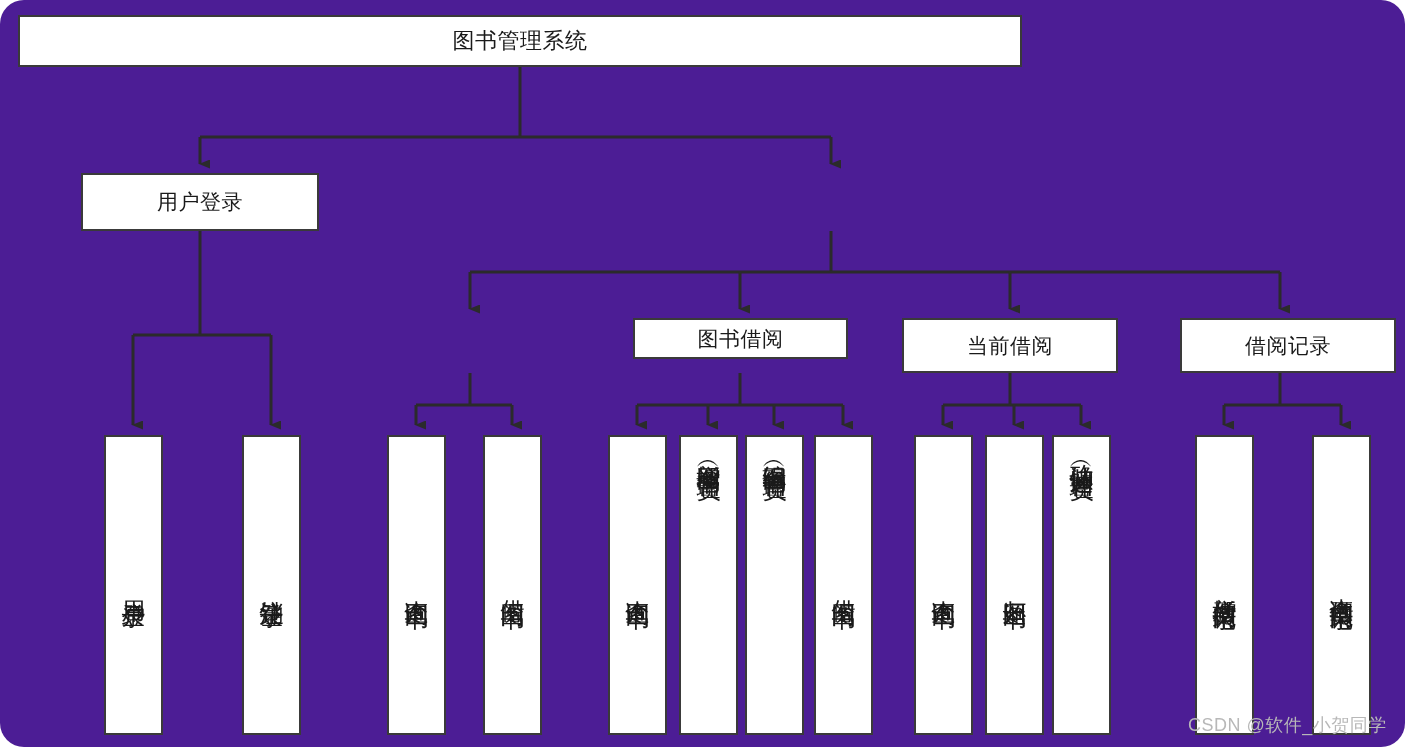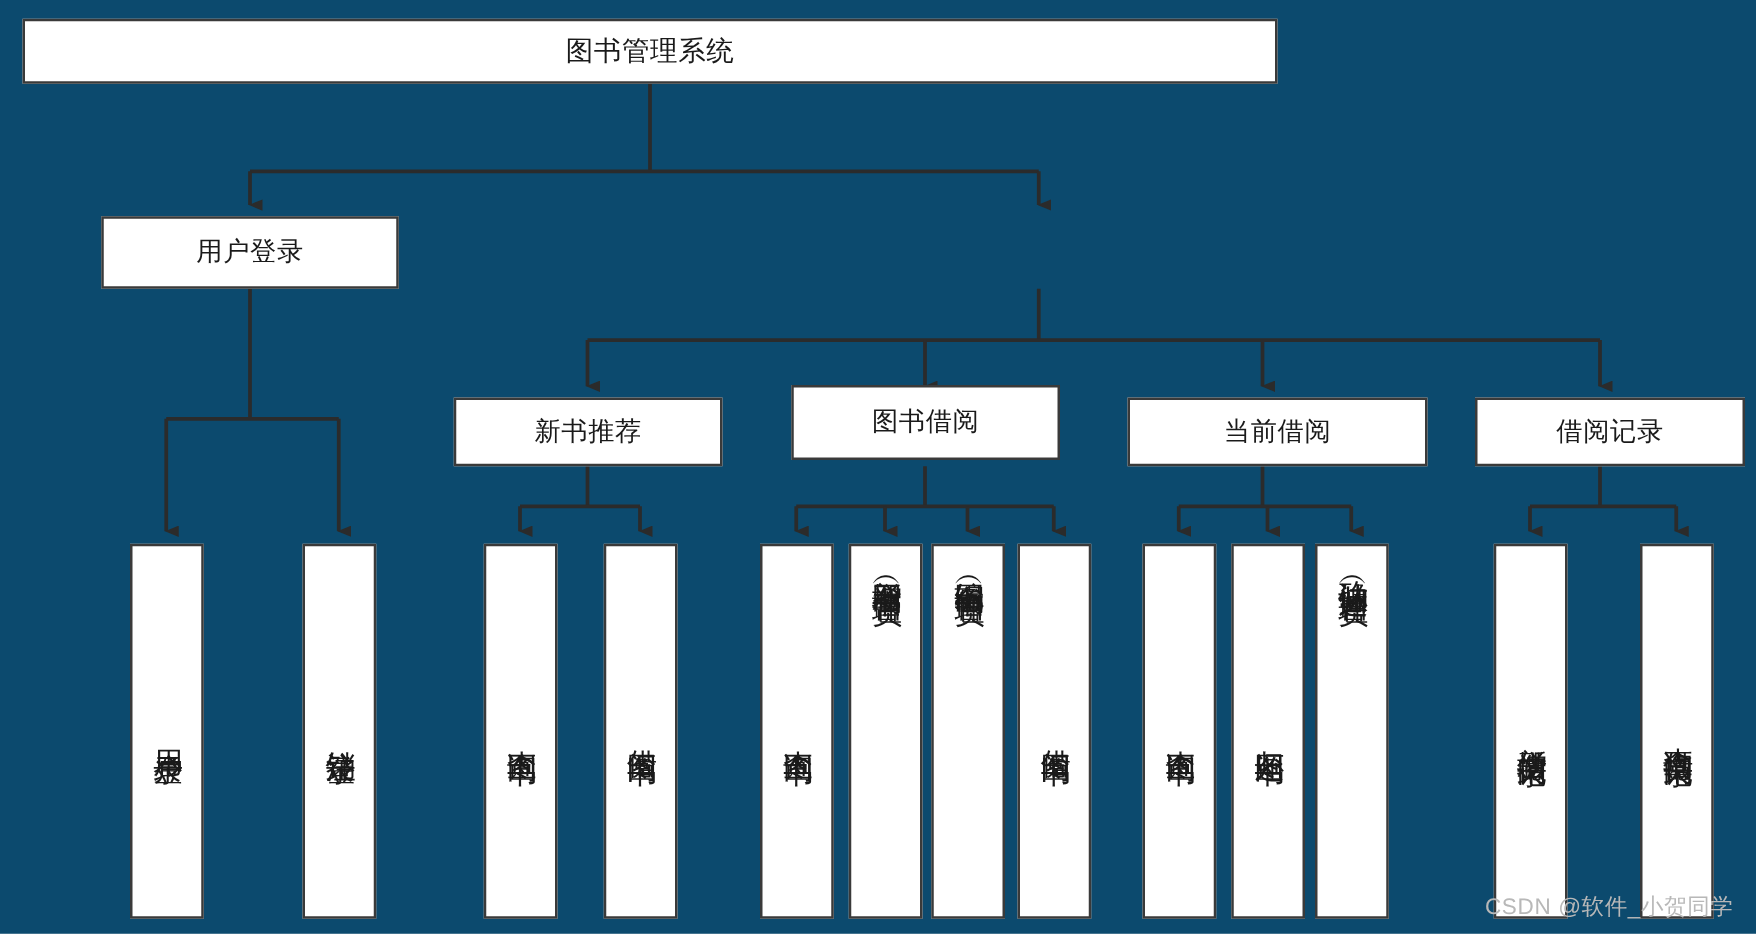--- a/index.html
+++ b/index.html
@@ -11,21 +11,22 @@
     width: 1405px;
     height: 747px;
     font-family: "Liberation Sans", "DejaVu Sans", sans-serif;
     overflow: hidden;
     position: relative;
   }
   #diagram-root {
     position: relative;
     width: 1405px;
     height: 747px;
-    background: #0c4a6e;
+    background: #4c1d95;
+    border-radius: 24px;
   }
   svg.edges {
     position: absolute;
     left: 0;
     top: 0;
     width: 1405px;
     height: 747px;
     pointer-events: none;
   }
   .node {
@@ -136,27 +137,24 @@
   </svg>
 
   <div class="node root horizontal" style="left:18px; top:15px; width:1004px; height:52px;">
     <span class="node-label">图书管理系统</span>
   </div>
 
   <div class="node horizontal" style="left:81px; top:173px; width:238px; height:58px;">
     <span class="node-label">用户登录</span>
   </div>
 
-  <div class="node horizontal" style="left:363px; top:318px; width:215px; height:55px;">
-    <span class="node-label">新书推荐</span>
-  </div>
-  <div class="node horizontal" style="left:633px; top:308px; width:215px; height:60px;">
+  <div class="node horizontal" style="left:633px; top:318px; width:215px; height:41px;">
     <span class="node-label">图书借阅</span>
   </div>
-  <div class="node horizontal" style="left:902px; top:318px; width:240px; height:55px;">
+  <div class="node horizontal" style="left:902px; top:318px; width:216px; height:55px;">
     <span class="node-label">当前借阅</span>
   </div>
   <div class="node horizontal" style="left:1180px; top:318px; width:216px; height:55px;">
     <span class="node-label">借阅记录</span>
   </div>
 
   <div class="node vertical centered" style="left:104px; top:435px; width:59px; height:300px;">
     <span class="node-label">用户登录</span>
   </div>
   <div class="node vertical centered" style="left:242px; top:435px; width:59px; height:300px;">

